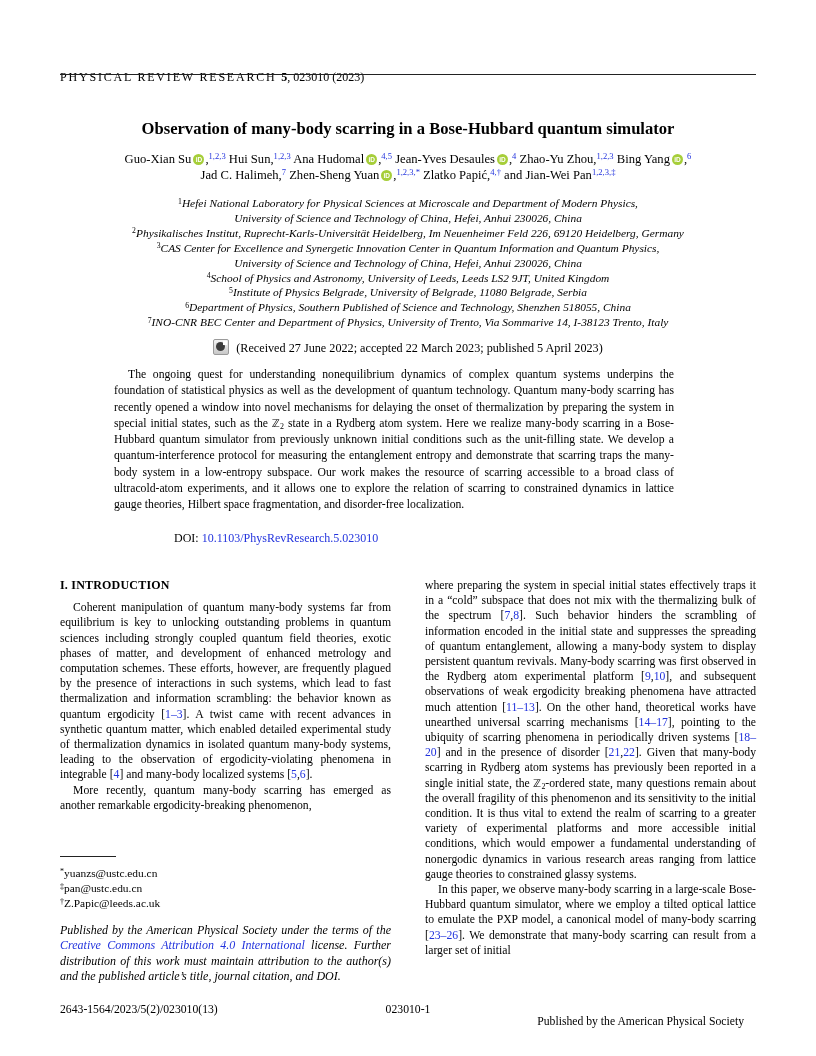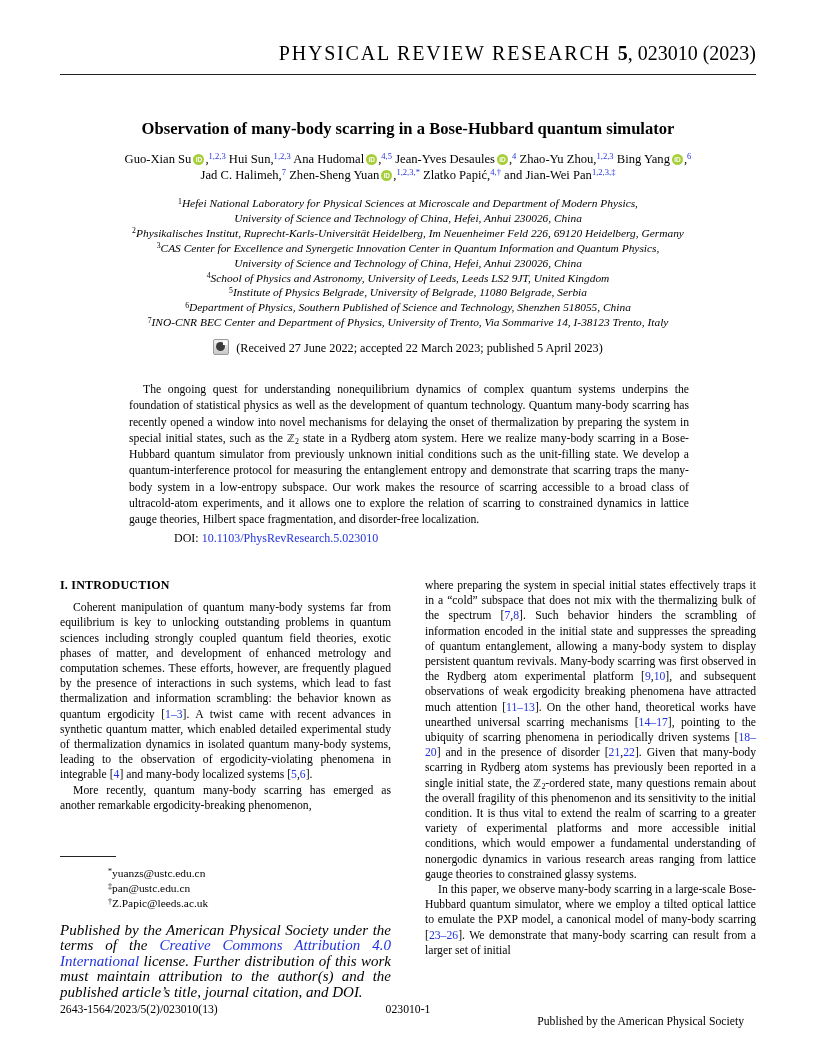--- a/index.html
+++ b/index.html
@@ -2,21 +2,21 @@
 <html style="--link: #2233dd; --orcid: #a6ce39;"><head>
 <meta charset="utf-8">
 <style>
   html,body{margin:0;padding:0;}
   body{
     width:816px;height:1056px;background:#ffffff;color:#000;
     font-family:"Liberation Serif", serif;position:relative;overflow:hidden;
   }
   .page{position:absolute;inset:0;}
   
-  .jheader{position:absolute;top:42px;left:60px;width:696px;text-align:right;font-size:20px;}
+  .jheader{position:absolute;top:70px;left:60px;width:696px;text-align:left;font-size:12px;}
   .jheader .spaced{letter-spacing:1.8px;}
   .jheader .b{font-weight:bold;}
   .jrule{position:absolute;top:74px;left:60px;width:696px;height:0;border-top:1.2px solid #222;}
   
   .title{position:absolute;top:119px;left:60px;width:696px;margin:0;text-align:center;
          font-size:16.6px;font-weight:bold;}
   
   .authors{position:absolute;top:151px;left:40px;width:736px;text-align:center;
            font-size:12.6px;line-height:16px;}
   
@@ -24,35 +24,35 @@
           font-style:italic;font-size:11.4px;line-height:14.9px;}
   .affils .sup{font-style:normal;}
   
   .received{position:absolute;top:339px;left:60px;width:696px;text-align:center;font-size:12.2px;}
   .crossmark{position:relative;display:inline-block;width:14px;height:14px;
              background:linear-gradient(#f4f4f4,#c8c8c8);border:1px solid #9a9a9a;border-radius:2px;
              vertical-align:-3px;margin-right:7px;}
   .crossmark::after{content:"";position:absolute;left:2px;top:2px;width:9px;height:9px;border-radius:50%;background:#3c3c3c;}
   .crossmark::before{content:"";position:absolute;right:1px;top:1px;width:4px;height:4px;background:#fff;z-index:1;}
   
-  .abstract{position:absolute;top:367px;left:129px;width:560px;text-align:justify;
-            font-size:11.7px;line-height:16.3px;text-indent:14px;margin-top:15px;}
+  .abstract{position:absolute;top:367px;left:114px;width:560px;text-align:justify;
+            font-size:11.7px;line-height:16.3px;text-indent:14px;}
   .doi{position:absolute;top:531px;left:129px;width:560px;font-size:12px;margin-left:45px;}
   
   .col{position:absolute;top:578px;width:331px;text-align:justify;font-size:11.7px;line-height:15.2px;}
   .colL{left:60px;height:272px;overflow:hidden;}
   .colR{left:425px;}
   .col p{margin:0;}
   .col p.indent{text-indent:13px;}
   .sechead{text-align:left;font-weight:bold;font-size:12px;margin-bottom:7px;letter-spacing:0.2px;}
   
   .fnblock{position:absolute;top:856px;left:60px;width:331px;font-size:11.4px;}
   .fnrule{width:56px;border-top:1px solid #222;margin-bottom:9px;}
-  .fnlines{line-height:15px;margin-left:48px;}
-  .license{margin:12px 0 0 0;font-style:italic;text-align:justify;font-size:15px;line-height:15.4px;}
+  .fnlines{line-height:15px;}
+  .license{margin:12px 0 0 0;font-style:italic;text-align:justify;font-size:12px;line-height:15.4px;}
   
   .footer{position:absolute;top:1003px;left:60px;width:696px;font-size:11.7px;}
   .footer .fl{position:absolute;left:0;}
   .footer .fc{position:absolute;left:0;width:696px;text-align:center;}
   .footer .fr{position:absolute;right:12px;margin-top:12px;}
   
   .cite{color:var(--link,#2233dd);}
   .sup{font-size:0.68em;line-height:0;position:relative;top:-0.45em;}
   .fnsym{font-size:0.7em;line-height:0;position:relative;top:-0.4em;}
   .sub{font-size:0.68em;line-height:0;position:relative;top:0.25em;}

